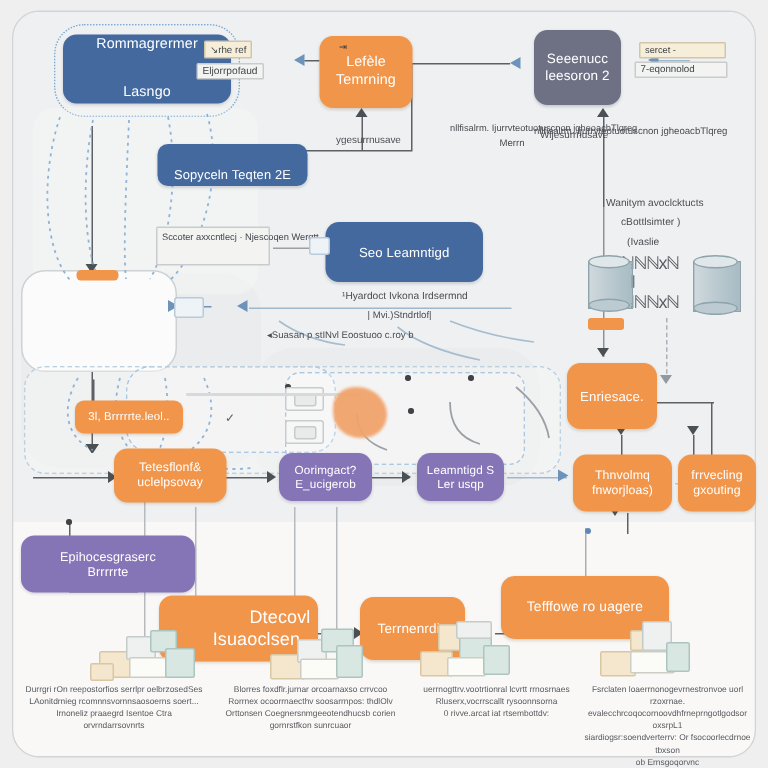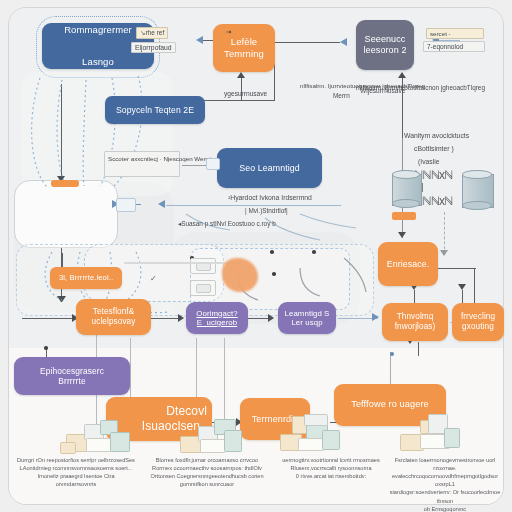--- a/index.html
+++ b/index.html
@@ -266,21 +266,21 @@
   <div class="node n-orange" style="left:213px;top:24px;width:62px;height:48px;font-size:9.5px;">
     <span>Lefèle</span>
     <span>Temrning</span>
   </div>
 
   <div class="node n-gray" style="left:356px;top:20px;width:58px;height:50px;font-size:9px;">
     <span>Seeenucc</span>
     <span>leesoron 2</span>
   </div>
 
-  <div class="node n-blue" style="left:105px;top:96px;width:100px;height:28px;font-size:8.6px;border-radius:7px;">
+  <div class="node n-blue" style="left:105px;top:96px;width:100px;height:28px;font-size:8.6px;border-radius:7px;justify-content:flex-end;">
     <span>Sopyceln Teqten 2E</span>
   </div>
 
   <div class="node n-blue" style="left:217px;top:148px;width:105px;height:40px;font-size:8.8px;">
     <span>Seo Leamntigd</span>
   </div>
 
 
   <div class="tagbar" style="left:51px;top:180px;width:28px;height:7px;"></div>
 
@@ -289,21 +289,21 @@
   </div>
 
   <div class="node n-orange" style="left:378px;top:242px;width:60px;height:44px;font-size:8.8px;">
     <span>Enriesace.</span>
   </div>
 
   <div class="node n-orange" style="left:76px;top:299px;width:75px;height:36px;font-size:8.2px;">
     <span>Tetesflonf&amp; uclelpsovay</span>
   </div>
 
-  <div class="node n-purple" style="left:186px;top:302px;width:62px;height:32px;font-size:7.8px;text-decoration:underline;">
+  <div class="node n-purple" style="left:186px;top:302px;width:62px;height:32px;font-size:7.8px;">
     <span>Oorimgact?</span>
     <span>E_ucigerob</span>
   </div>
 
   <div class="node n-purple" style="left:278px;top:302px;width:58px;height:32px;font-size:7.8px;">
     <span>Leamntigd S</span>
     <span>Ler usqp</span>
   </div>
 
   <div class="node n-orange" style="left:382px;top:303px;width:66px;height:38px;font-size:8.2px;">

